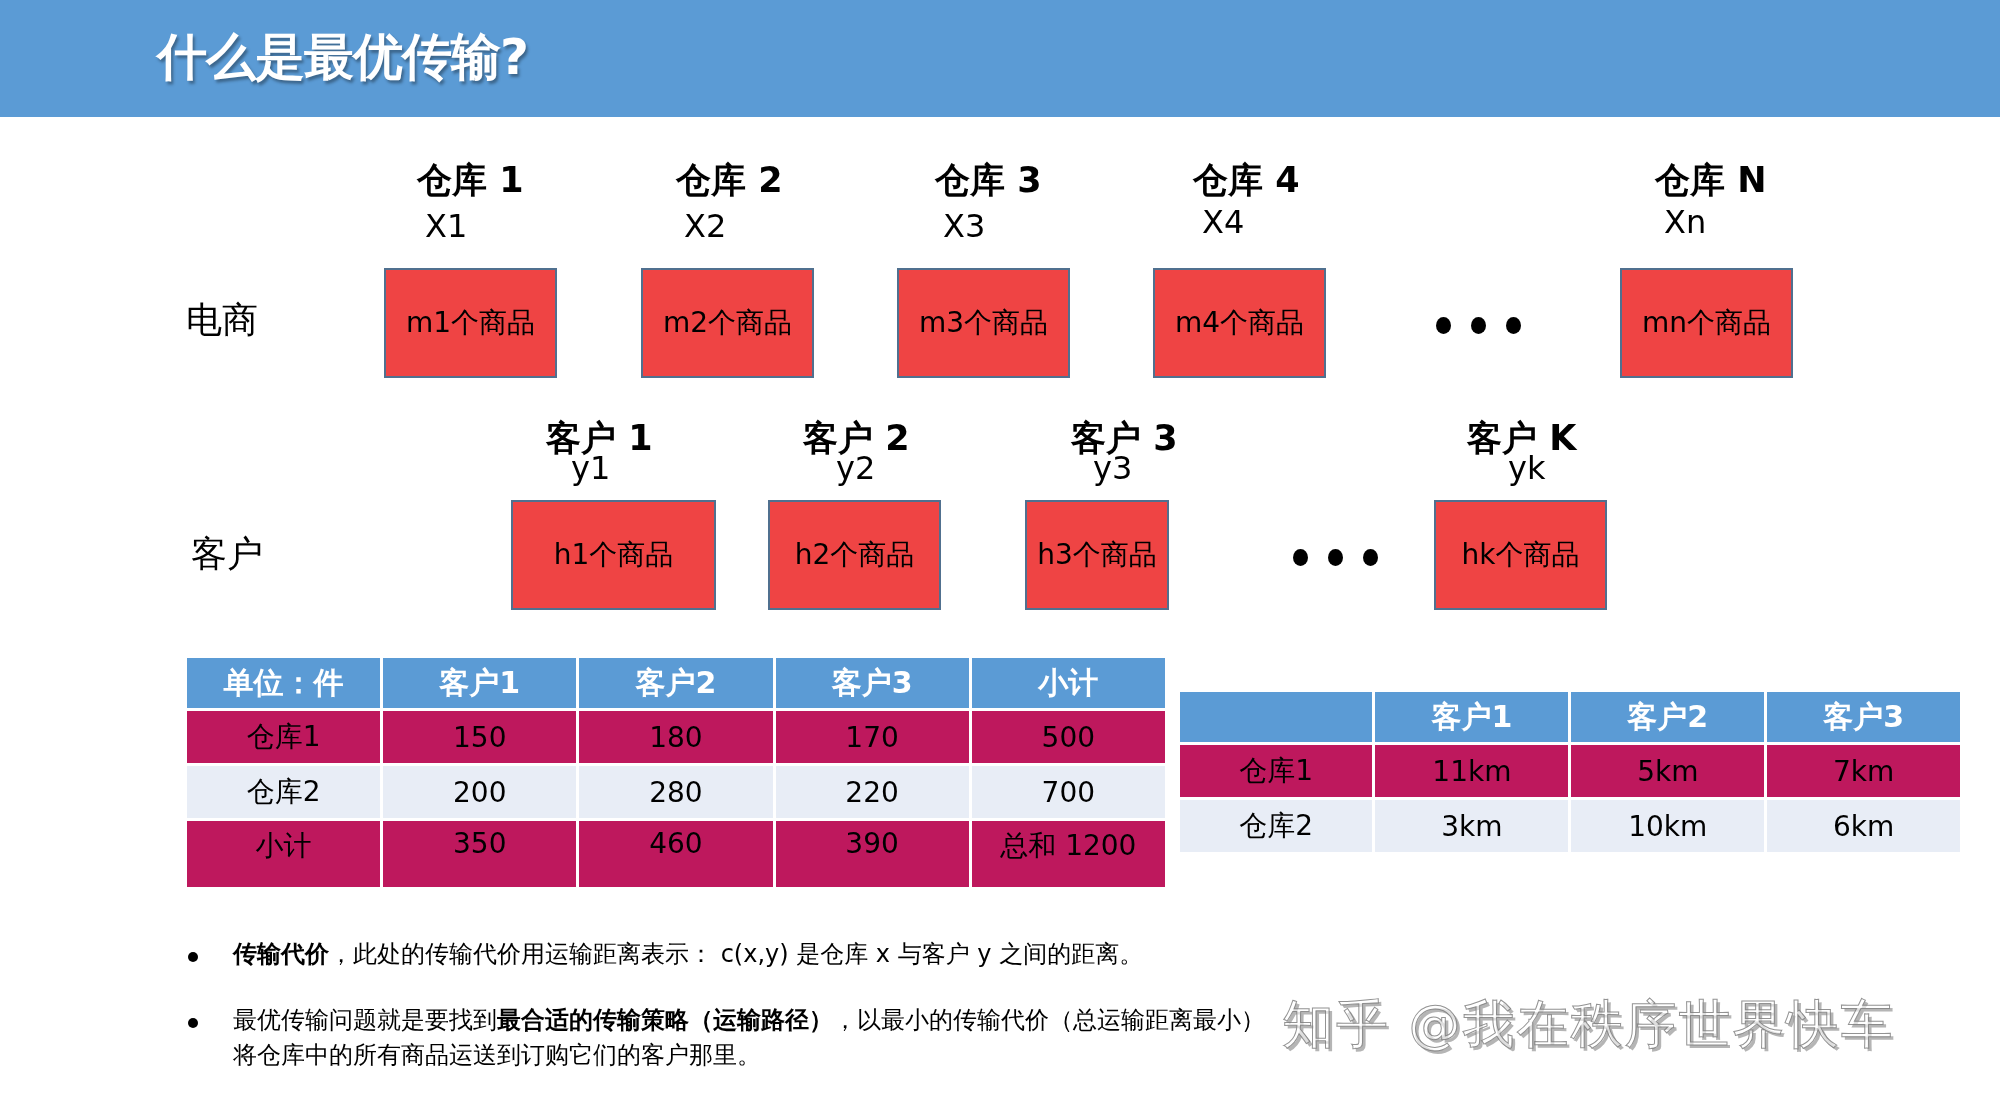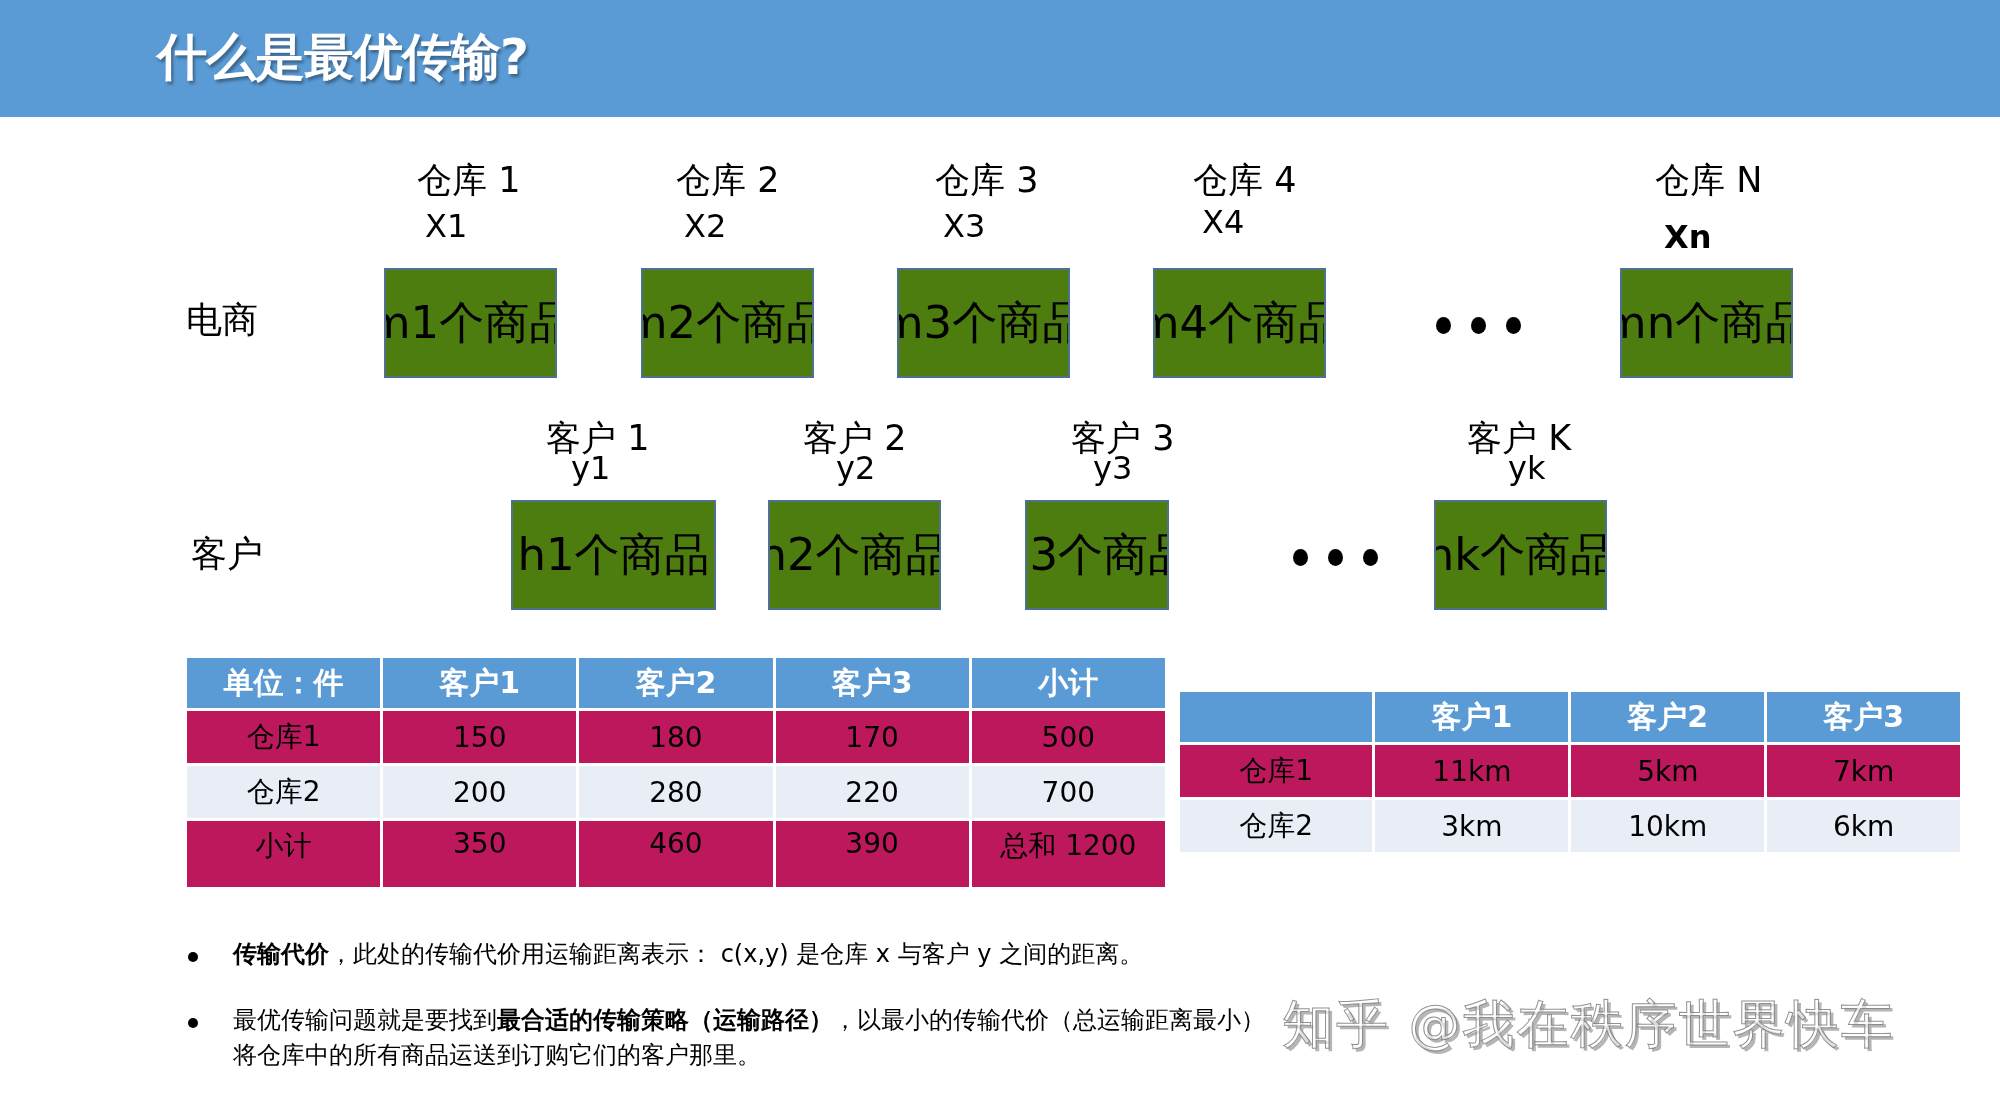--- a/index.html
+++ b/index.html
@@ -2,25 +2,25 @@
 <html><head>
 <meta charset="utf-8">
 <style>
   html, body { margin:0; padding:0; }
   body { width:2000px; height:1111px; position:relative; background:#ffffff; overflow:hidden;
          font-family:"DejaVu Sans","Liberation Sans",sans-serif; color:#000; }
   .header { position:absolute; left:0; top:0; width:2000px; height:117px; background:#5b9bd5; }
   .title { position:absolute; left:157px; top:24px; font-size:50px; font-weight:bold; color:#ffffff;
            text-shadow:2px 3px 3px rgba(0,0,0,0.35); letter-spacing:-1px; white-space:nowrap; }
   .abs { position:absolute; white-space:nowrap; }
-  .lbl { font-size:35px; line-height:40px; }
+  .lbl { font-size:35px; line-height:40px;font-weight:bold; }
   .var { font-size:32px; line-height:36px; }
   .row-label { font-size:36px; line-height:40px; }
-  .box { position:absolute; background:#4d7c0f; border:2px solid #50708f; box-sizing:border-box;
-         display:flex; align-items:center; justify-content:center; font-size:45px; white-space:nowrap; overflow:hidden; }
+  .box { position:absolute; background:#ef4444; border:2px solid #50708f; box-sizing:border-box;
+         display:flex; align-items:center; justify-content:center; font-size:28px; white-space:nowrap; overflow:hidden; }
   .dots { position:absolute; display:flex; gap:20px; }
   .dot { width:15px; height:17px; border-radius:50%; background:#000; }
   table.grid { position:absolute; border-collapse:separate; border-spacing:3px; }
   table.grid td, table.grid th { text-align:center; padding:0; font-size:28px; font-weight:normal; }
   table.grid th { background:#5b9bd5; color:#fff; font-weight:bold; font-size:30px; }
   table.grid tr.odd td { background:#be185d; }
   table.grid tr.even td { background:#e8edf6; }
   .bullets { position:absolute; left:180px; top:932px; width:1800px; font-size:24px; line-height:44px; }
   .bullet { position:relative; padding-left:53px; margin-bottom:22px; }
   .bullet::before { content:""; position:absolute; left:8px; top:20px; width:10px; height:10px; border-radius:50%; background:#000; }
@@ -42,21 +42,21 @@
 
 <div class="abs lbl" style="left:417px; top:160px;">仓库 1</div>
 <div class="abs var" style="left:425px; top:208px;">X1</div>
 <div class="abs lbl" style="left:676px; top:160px;">仓库 2</div>
 <div class="abs var" style="left:684px; top:208px;">X2</div>
 <div class="abs lbl" style="left:935px; top:160px;">仓库 3</div>
 <div class="abs var" style="left:943px; top:208px;">X3</div>
 <div class="abs lbl" style="left:1193px; top:160px;">仓库 4</div>
 <div class="abs var" style="left:1202px; top:204px;">X4</div>
 <div class="abs lbl" style="left:1655px; top:160px;">仓库 N</div>
-<div class="abs var" style="left:1664px; top:219px;font-weight:bold;">Xn</div>
+<div class="abs var" style="left:1664px; top:204px;">Xn</div>
 
 <div class="box" style="left:384px; top:268px; width:173px; height:110px;">
     <span>m1个商品</span>
   </div>
 <div class="box" style="left:641px; top:268px; width:173px; height:110px;">
     <span>m2个商品</span>
   </div>
 <div class="box" style="left:897px; top:268px; width:173px; height:110px;">
     <span>m3个商品</span>
   </div>

